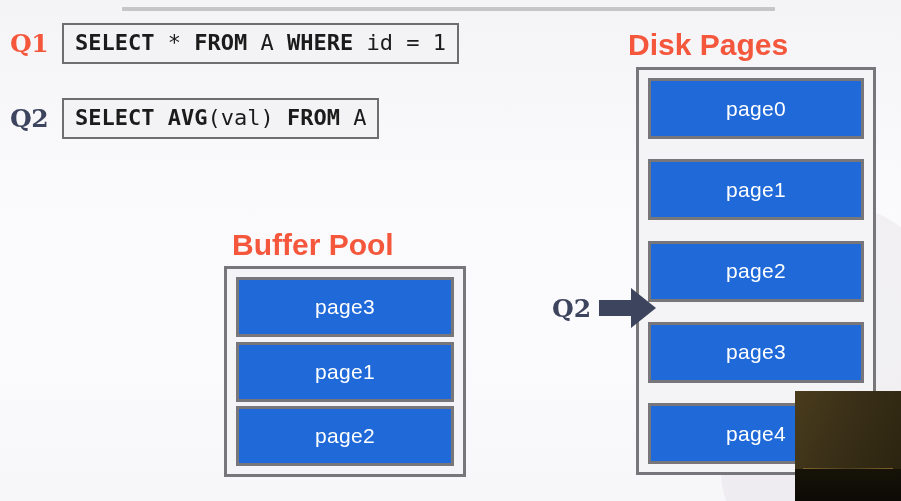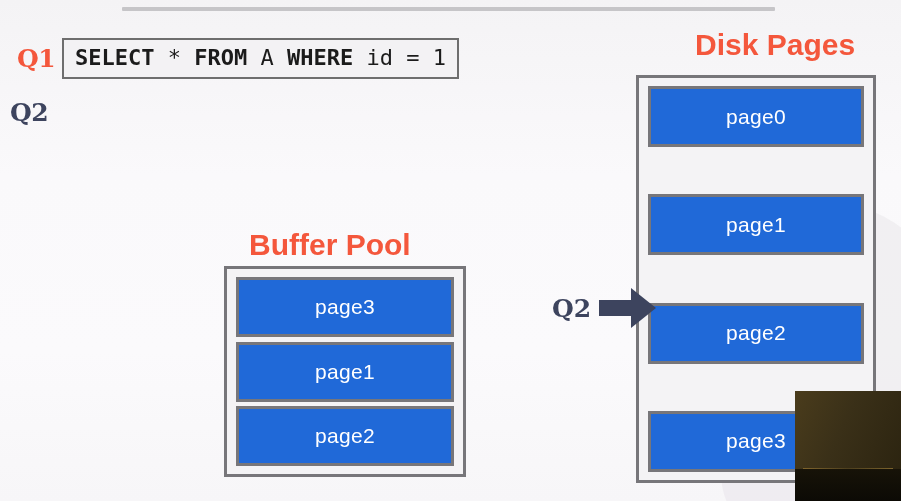--- a/index.html
+++ b/index.html
@@ -52,21 +52,21 @@
     background: #c6c5c8;
     border-radius: 1px;
   }
 
   
   .query-row {
     position: absolute;
     display: flex;
     align-items: center;
   }
-  #query-row-1 { left: 10px; top: 38px; text-align: center; }
+  #query-row-1 { left: 10px; top: 23px; }
   #query-row-2 { left: 10px; top: 98px; }
 
   .query-tag {
     font-family: "DejaVu Serif", serif;
     font-weight: bold;
     font-size: 25px;
     letter-spacing: -0.5px;
     width: 52px;
   }
   .tag-q1 { color: #f4573c; }
@@ -87,22 +87,22 @@
 
   
   .section-title {
     position: absolute;
     color: #f4573c;
     font-weight: bold;
     font-size: 30px;
     letter-spacing: 0px;
     white-space: nowrap;
   }
-  #buffer-pool-title { left: 249px; top: 228px; }
-  #disk-pages-title  { left: 695px; top: 28px; }
+  #buffer-pool-title { left: 232px; top: 228px; }
+  #disk-pages-title  { left: 628px; top: 28px; }
 
   
   .pool-container {
     position: absolute;
     border: 3px solid #77767a;
     background: #f4f3f5;
     box-sizing: border-box;
     padding: 8px 9px;
     display: flex;
     flex-direction: column;
@@ -113,21 +113,20 @@
     width: 242px;
     height: 211px;
     justify-content: space-between;
   }
   #disk-pages-container {
     left: 636px;
     top: 67px;
     width: 240px;
     height: 408px;
     justify-content: space-between;
-    margin-top: 8px;
   }
 
   .page-box {
     background: #2069d8;
     border: 3px solid #77767a;
     box-sizing: border-box;
     color: #ffffff;
     font-size: 21px;
     display: flex;
     align-items: center;
@@ -197,35 +196,37 @@
 
   <div id="top-rule"></div>
 
   <div class="query-row" id="query-row-1">
     <span class="query-tag tag-q1">Q1</span>
     <span class="query-box"><span class="kw">SELECT</span><span class="op"> * </span><span class="kw">FROM</span><span class="op"> A </span><span class="kw">WHERE</span><span class="op"> id = 1</span></span>
   </div>
 
   <div class="query-row" id="query-row-2">
     <span class="query-tag tag-q2">Q2</span>
+    <span class="query-box"><span class="kw">SELECT</span><span class="op"> </span><span class="kw">AVG</span><span class="op">(val) </span><span class="kw">FROM</span><span class="op"> A</span></span>
   </div>
 
   <div class="section-title" id="buffer-pool-title">Buffer Pool</div>
   <div class="pool-container" id="buffer-pool-container">
     <div class="page-box">page3</div>
     <div class="page-box">page1</div>
     <div class="page-box">page2</div>
   </div>
 
   <div class="section-title" id="disk-pages-title">Disk Pages</div>
   <div class="pool-container" id="disk-pages-container">
     <div class="page-box">page0</div>
     <div class="page-box">page1</div>
     <div class="page-box">page2</div>
     <div class="page-box">page3</div>
+    <div class="page-box">page4</div>
   </div>
 
   <div id="q2-arrow-group">
     <span id="q2-arrow-label">Q2</span>
     <span>
       <svg id="q2-arrow-icon" viewBox="0 0 58 42" xmlns="http://www.w3.org/2000/svg">
         <path d="M0,13 L32,13 L32,1 L57,21 L32,41 L32,29 L0,29 Z" fill="#3d445e"></path>
       </svg>
     </span>
   </div>

